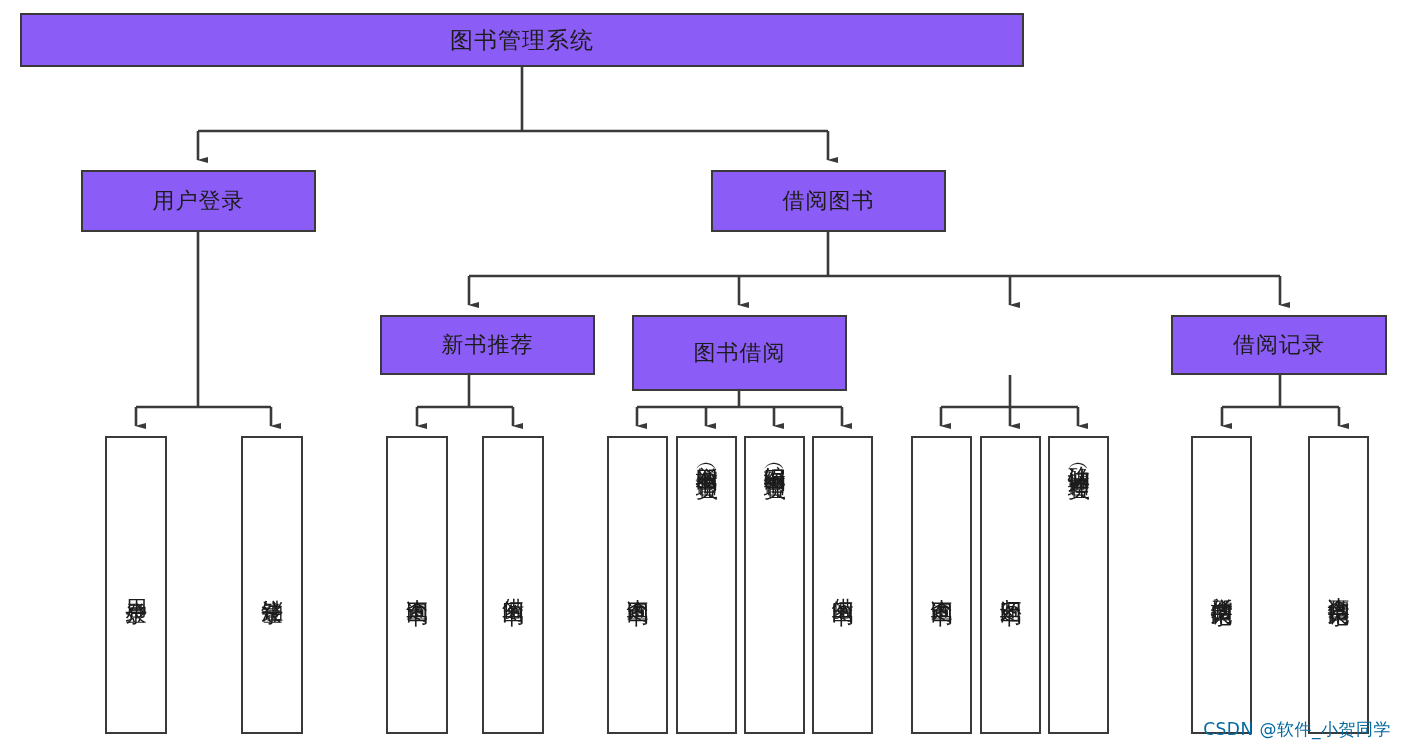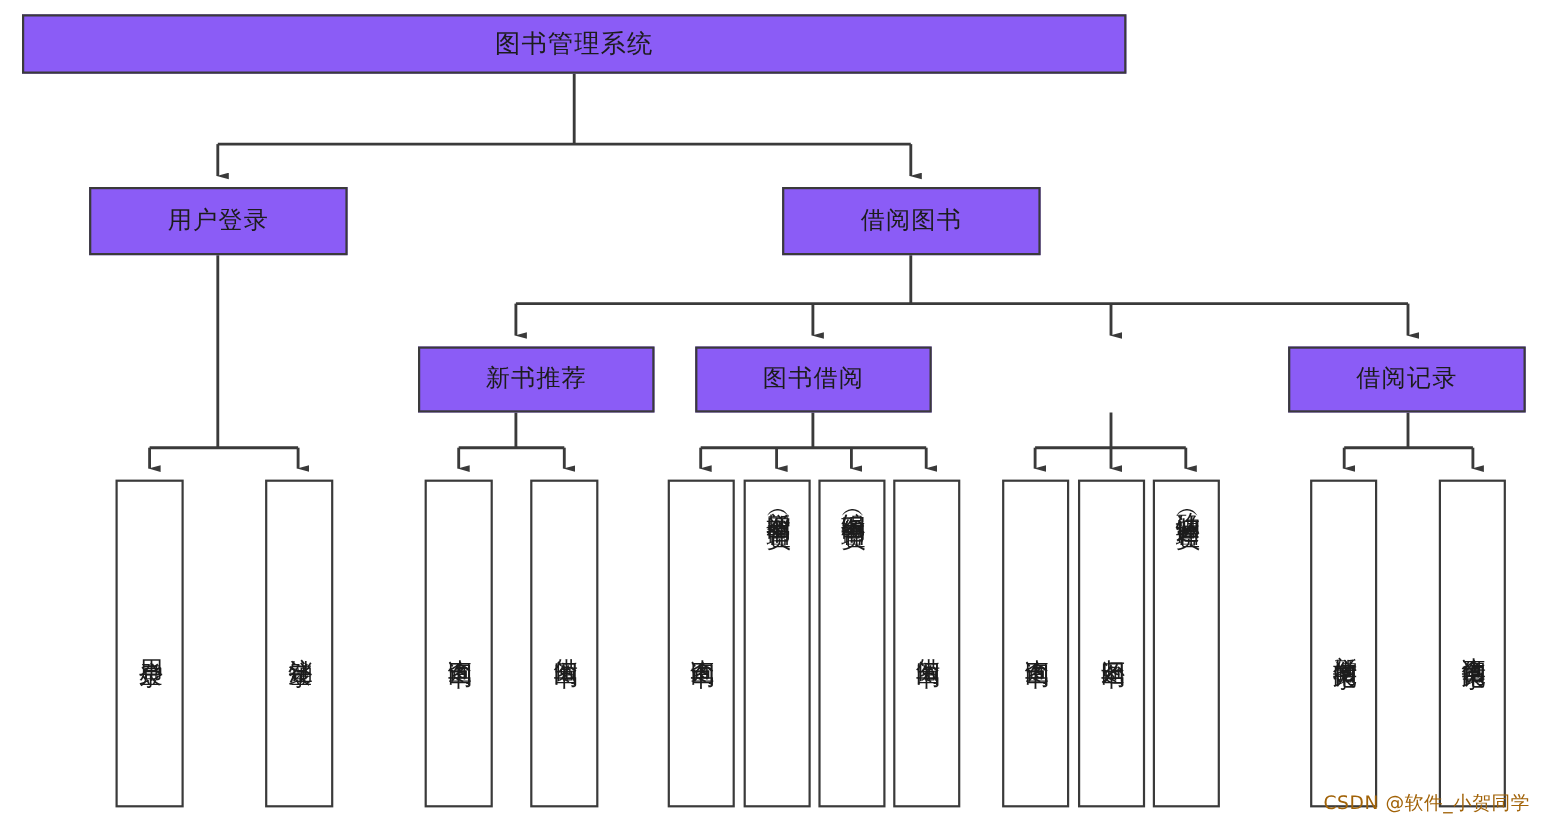--- a/index.html
+++ b/index.html
@@ -59,21 +59,21 @@
     letter-spacing:2px;
     color:#1c1c1c;
     white-space:nowrap;
   }
   .leaf.centered{align-items:center;padding-top:0;}
   #watermark{
     position:absolute;
     right:14px;
     bottom:6px;
     font-size:17px;
-    color:#a16207;
+    color:#0369a1;
     letter-spacing:0.5px;
     z-index:3;
     white-space:nowrap;
   }
 </style>
 </head>
 <body>
 
 <div id="diagram">
 
@@ -134,21 +134,21 @@
   <div class="node" style="left:81px;top:170px;width:235px;height:62px;">
     <span class="label">用户登录</span>
   </div>
   <div class="node" style="left:711px;top:170px;width:235px;height:62px;">
     <span class="label">借阅图书</span>
   </div>
 
   <div class="node" style="left:380px;top:315px;width:215px;height:60px;">
     <span class="label">新书推荐</span>
   </div>
-  <div class="node" style="left:632px;top:315px;width:215px;height:60px;">
+  <div class="node" style="left:632px;top:315px;width:215px;height:76px;">
     <span class="label">图书借阅</span>
   </div>
   <div class="node" style="left:1171px;top:315px;width:216px;height:60px;">
     <span class="label">借阅记录</span>
   </div>
 
   <div class="leaf centered" style="left:105px;top:436px;width:62px;height:298px;">
     <span class="vlabel">用户登录</span>
   </div>
   <div class="leaf centered" style="left:241px;top:436px;width:62px;height:298px;">

